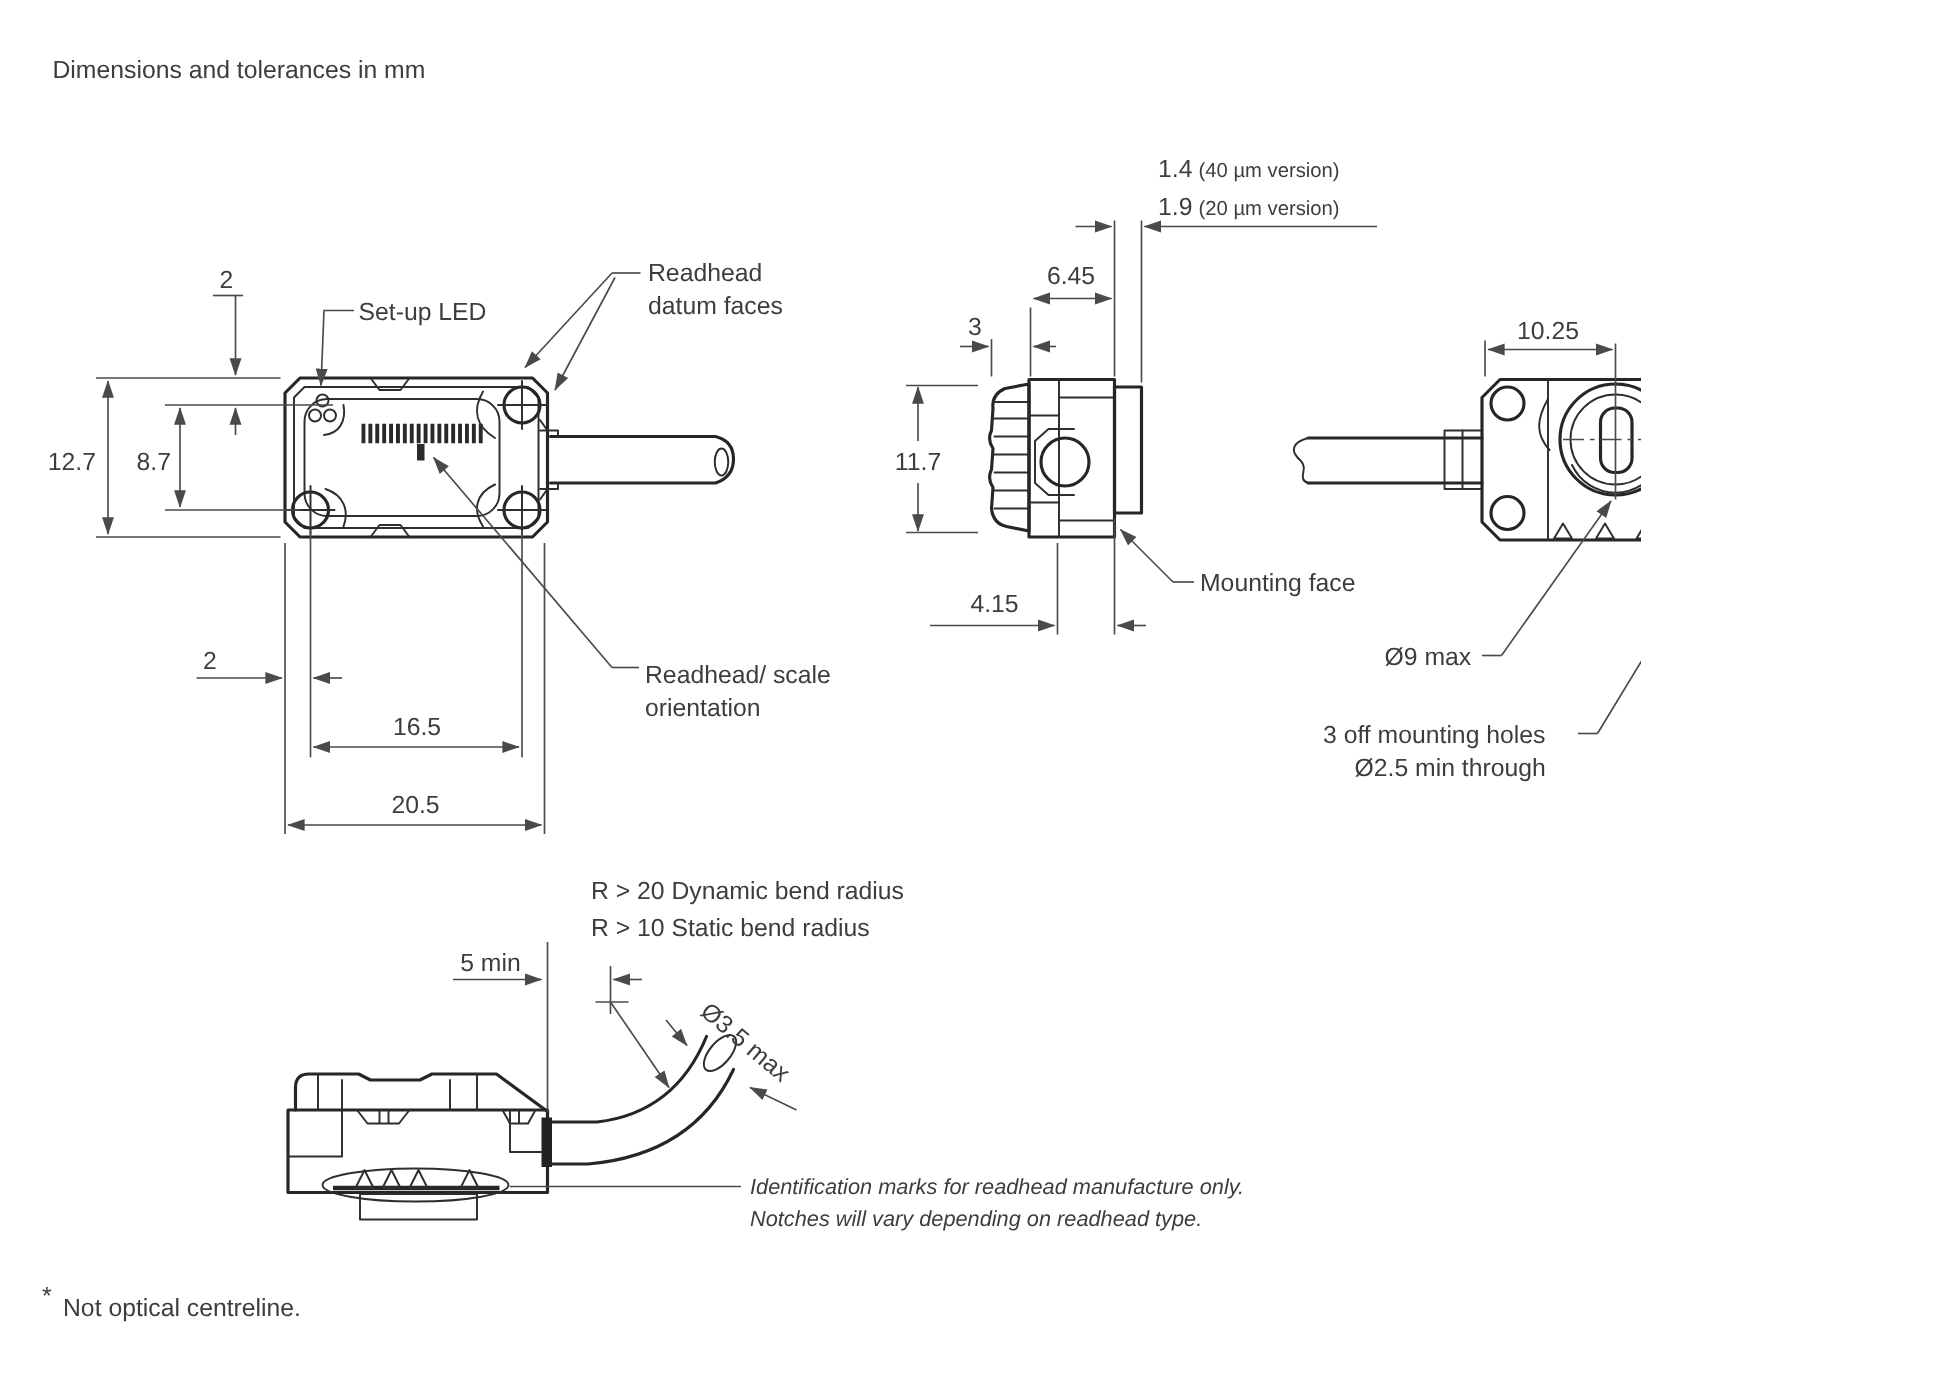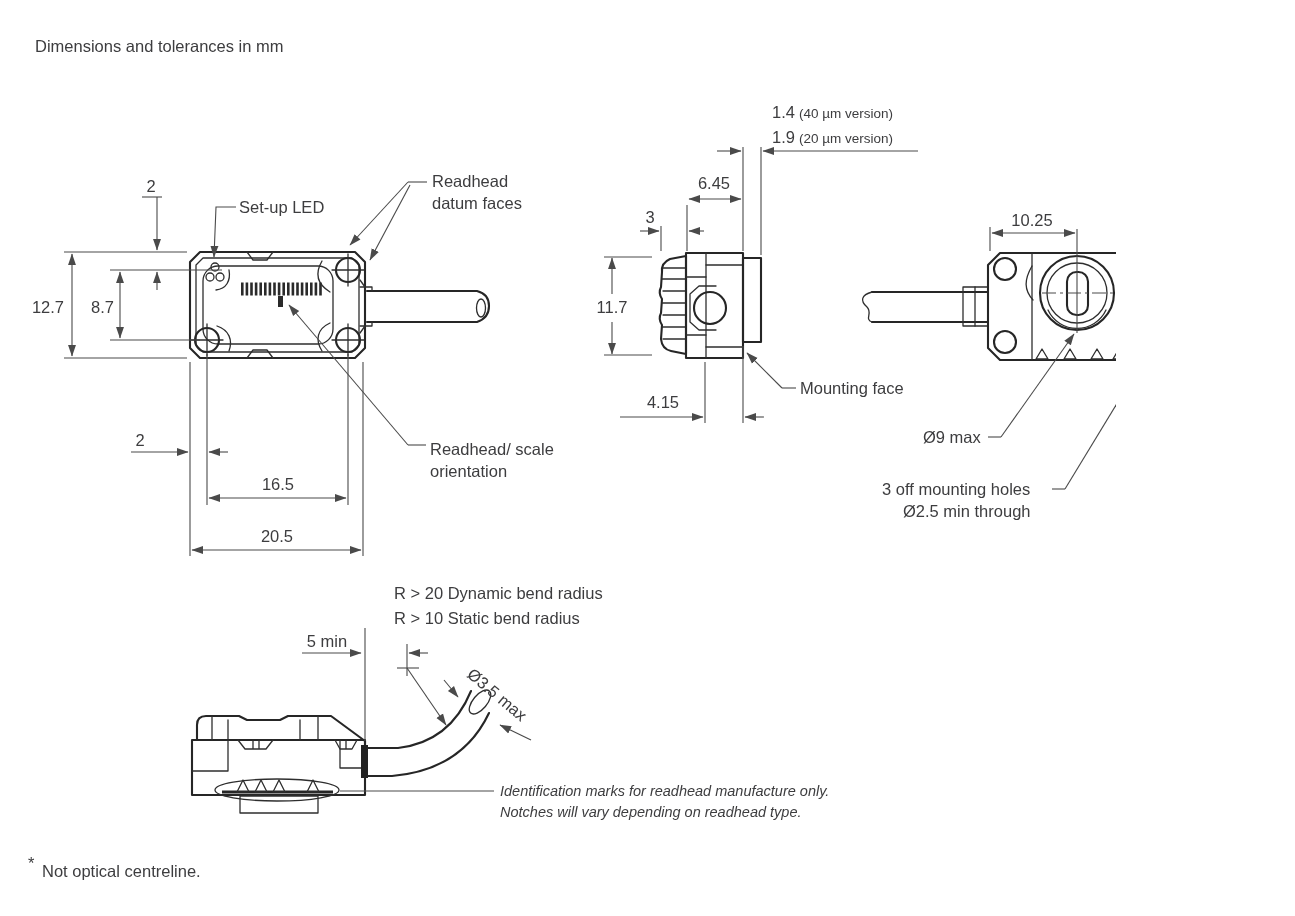--- a/index.html
+++ b/index.html
@@ -1,17 +1,17 @@
 <!DOCTYPE html>
 <html><head>
 <meta charset="utf-8">
 <style>
   html,body{margin:0;padding:0;background:#ffffff;}
   .sheet{position:relative;width:1094px;height:916px;background:#ffffff;overflow:hidden;
-         font-family:"Liberation Sans", sans-serif;padding-left:22px;}
+         font-family:"Liberation Sans", sans-serif;}
   svg{position:absolute;left:0;top:0;}
   .part{stroke:#262626;stroke-width:2.1;fill:none;stroke-linejoin:round;stroke-linecap:round;}
   .part2{stroke:#2e2e2e;stroke-width:1.3;fill:none;stroke-linejoin:round;stroke-linecap:round;}
   .dim{stroke:#4a4a4a;stroke-width:1.1;fill:none;}
   .txt{fill:#3d3d3f;font-size:16.5px;font-family:"Liberation Sans", sans-serif;}
   .txts{fill:#3d3d3f;font-size:13.5px;font-family:"Liberation Sans", sans-serif;}
   .txti{fill:#3d3d3f;font-size:14.5px;font-style:italic;font-family:"Liberation Sans", sans-serif;}
   .mid{text-anchor:middle;}
   .end{text-anchor:end;}
 </style>

